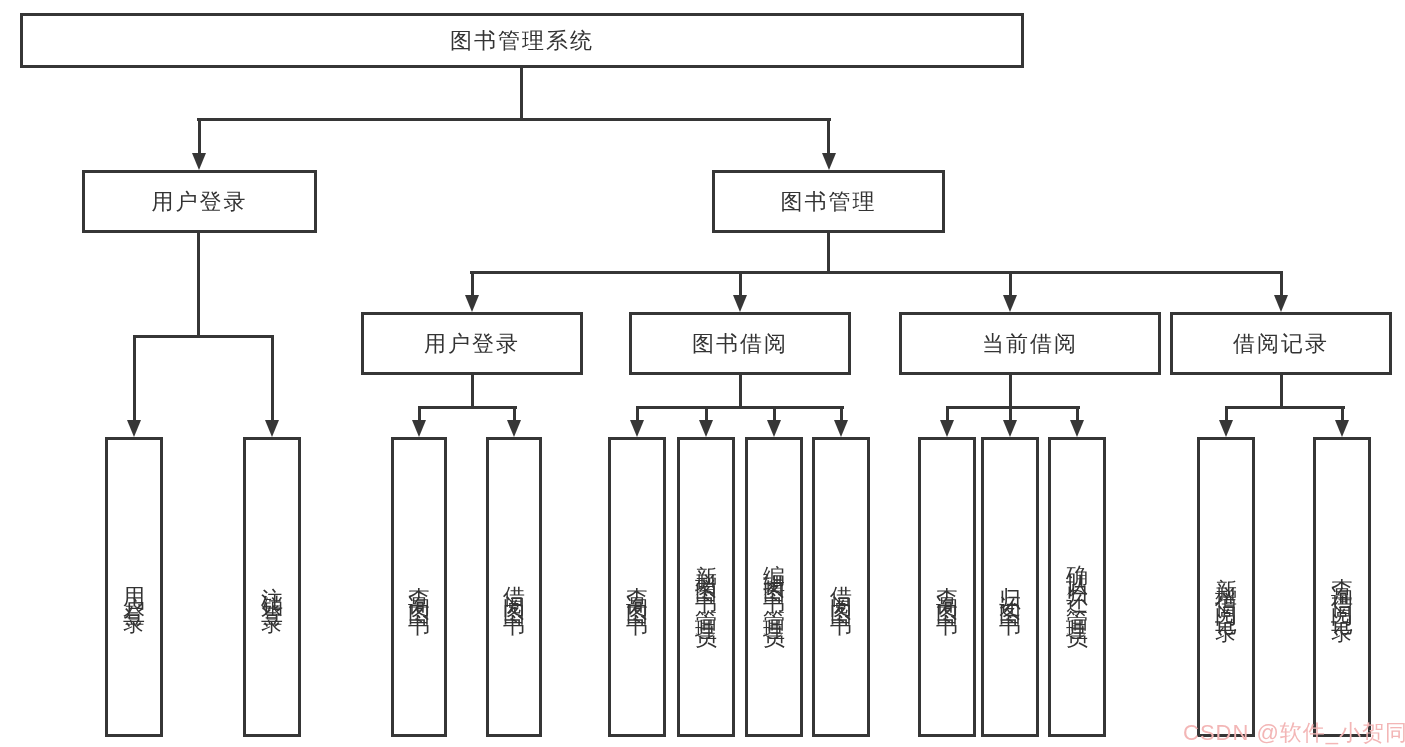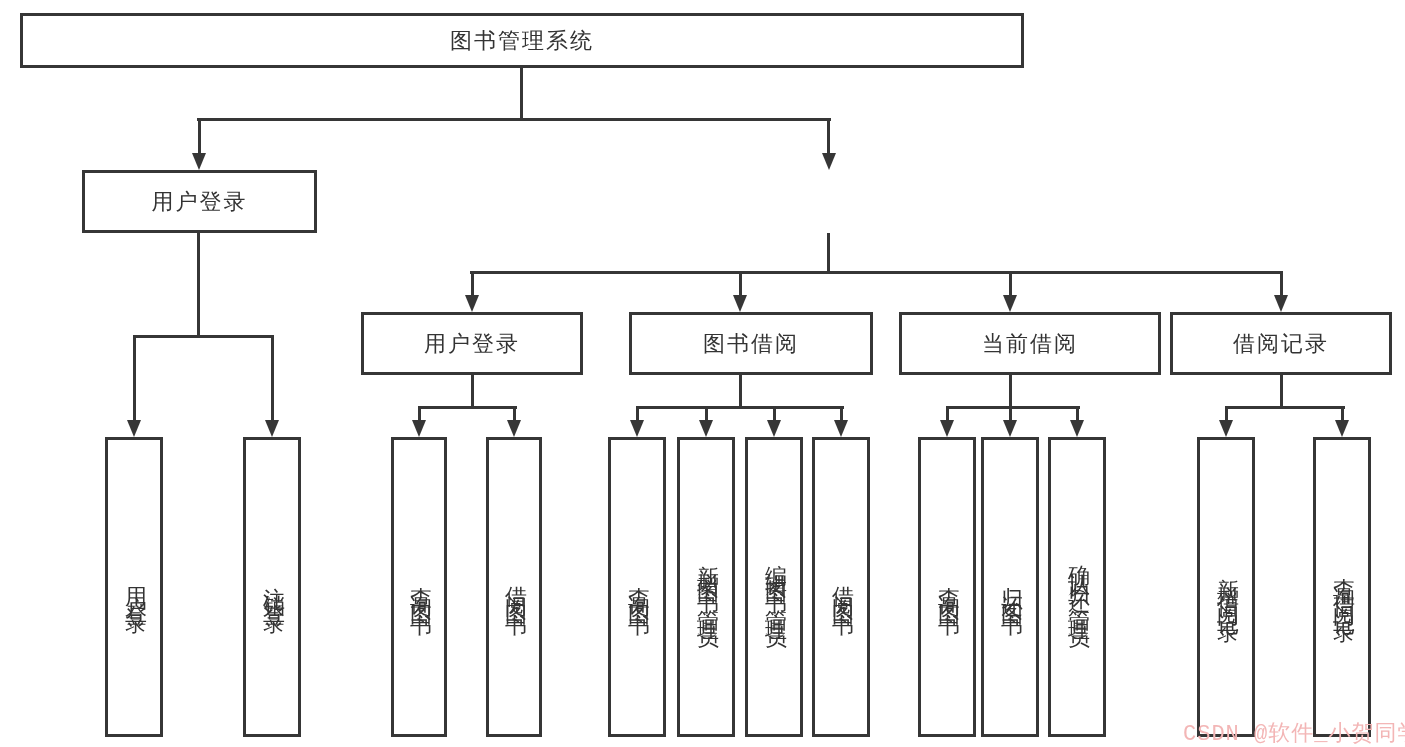--- a/index.html
+++ b/index.html
@@ -1,18 +1,18 @@
 <!DOCTYPE html>
 <html><head>
 <meta charset="utf-8">
 <style>
   html,body{margin:0;padding:0;background:#ffffff;}
   .stage{
     position:relative;width:1405px;height:747px;background:#ffffff;overflow:hidden;
-    font-family:Liberation Mono, monospace;color:#333333;
+    font-family:Liberation Sans, sans-serif;color:#333333;
   }
   .box{
     position:absolute;background:#ffffff;border:3px solid #363636;box-sizing:border-box;
     display:flex;align-items:center;justify-content:center;z-index:2;
   }
   .hlabel{font-size:22px;letter-spacing:2px;color:#333333;white-space:nowrap;}
   .vlabel{
     writing-mode:vertical-rl;text-orientation:mixed;
     font-size:22px;letter-spacing:9px;color:#333333;line-height:1;white-space:nowrap;
   }
@@ -39,20 +39,23 @@
   <div class="line" style="left:520px;top:68px;width:3px;height:50px"></div>
   <div class="line" style="left:197px;top:118px;width:634px;height:3px"></div>
   <div class="line" style="left:197.5px;top:118px;width:3px;height:38px"></div>
   <div class="arrow" style="left:192px;top:153px"></div>
   <div class="line" style="left:827px;top:118px;width:3px;height:38px"></div>
   <div class="arrow" style="left:822px;top:153px"></div>
 
   <div class="box" style="left:82px;top:170px;width:235px;height:63px">
     <span class="hlabel">用户登录</span>
   </div>
+  <div class="box" style="left:712px;top:170px;width:233px;height:63px">
+    <span class="hlabel">图书管理</span>
+  </div>
 
   <div class="line" style="left:197px;top:233px;width:3px;height:103px"></div>
   <div class="line" style="left:132.5px;top:335px;width:141px;height:3px"></div>
   <div class="line" style="left:132.5px;top:335px;width:3px;height:88px"></div>
   <div class="arrow" style="left:127px;top:420px"></div>
   <div class="line" style="left:270.5px;top:335px;width:3px;height:88px"></div>
   <div class="arrow" style="left:265px;top:420px"></div>
 
   <div class="line" style="left:827px;top:233px;width:3px;height:41px"></div>
   <div class="line" style="left:470px;top:271px;width:812px;height:3px"></div>
@@ -61,21 +64,21 @@
   <div class="line" style="left:738.5px;top:271px;width:3px;height:27px"></div>
   <div class="arrow" style="left:733px;top:295px"></div>
   <div class="line" style="left:1008.5px;top:271px;width:3px;height:27px"></div>
   <div class="arrow" style="left:1003px;top:295px"></div>
   <div class="line" style="left:1279.5px;top:271px;width:3px;height:27px"></div>
   <div class="arrow" style="left:1274px;top:295px"></div>
 
   <div class="box" style="left:361px;top:312px;width:222px;height:63px">
     <span class="hlabel">用户登录</span>
   </div>
-  <div class="box" style="left:629px;top:312px;width:244px;height:63px">
+  <div class="box" style="left:629px;top:312px;width:222px;height:63px">
     <span class="hlabel">图书借阅</span>
   </div>
   <div class="box" style="left:899px;top:312px;width:262px;height:63px">
     <span class="hlabel">当前借阅</span>
   </div>
   <div class="box" style="left:1170px;top:312px;width:222px;height:63px">
     <span class="hlabel">借阅记录</span>
   </div>
 
   <div class="line" style="left:470.5px;top:375px;width:3px;height:34px"></div>

